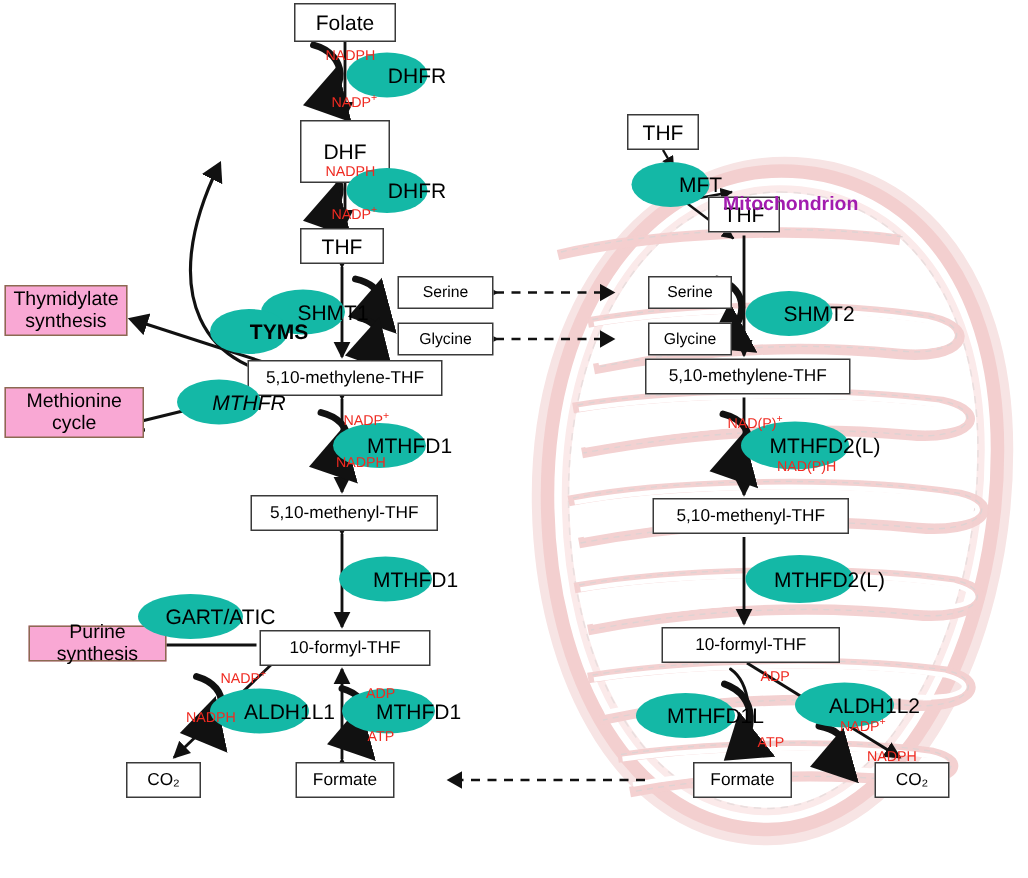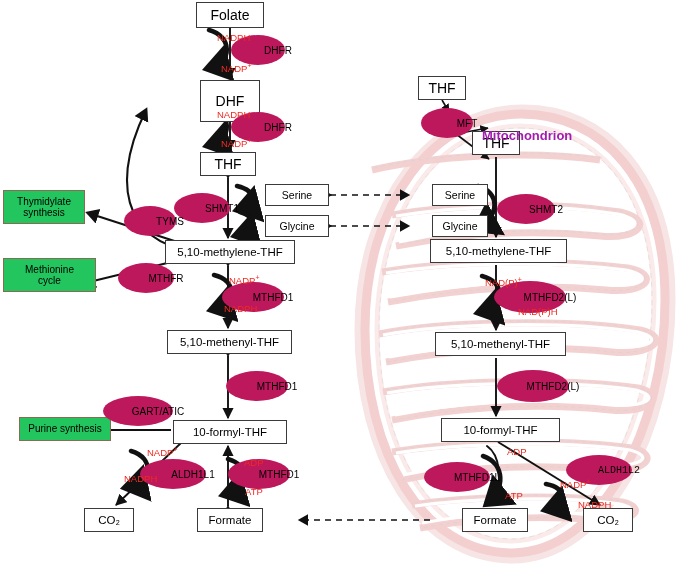--- a/index.html
+++ b/index.html
@@ -11,27 +11,27 @@
   
   .node{position:absolute;box-sizing:border-box;border:1.6px solid #3a3a3a;
         background:#ffffff;display:flex;align-items:center;justify-content:center;
         color:#000;white-space:nowrap;z-index:6;}
   .node.small{border-width:1.4px;font-size:10.5px;margin-left:12px;}
   .node.big{font-size:14px;}
   .node.mid{font-size:11.5px;}
 
   
   .sink{position:absolute;box-sizing:border-box;border:1.3px solid #8c6a52;
-        background:#22c55e;display:flex;align-items:center;justify-content:center;
-        text-align:center;line-height:1.15;color:#000;font-size:10px;z-index:6;}
+        background:#f9a8d4;display:flex;align-items:center;justify-content:center;
+        text-align:center;line-height:1.15;color:#000;font-size:13px;z-index:6;}
 
   
   .enz{position:absolute;box-sizing:border-box;border-radius:50%;
-       background:#be185d;display:flex;align-items:center;justify-content:center;
-       color:#000;font-size:10px;white-space:nowrap;z-index:7;padding-left:40px;}
+       background:#14b8a6;display:flex;align-items:center;justify-content:center;
+       color:#000;font-size:14px;white-space:nowrap;z-index:7;padding-left:40px;}
 
   
   .cof{position:absolute;color:#ef2a21;font-size:9.5px;white-space:nowrap;z-index:8;margin-left:48px;}
   .cof sup{font-size:7px;vertical-align:super;}
 
   .orglabel{position:absolute;font-weight:bold;font-size:13px;color:#a21caf;z-index:8;}
 </style>
 </head>
 <body>
 
@@ -180,25 +180,25 @@
       <div class="node mid" style="left: 165px; top: 240px; width: 130px; height: 24px;">5,10-methylene-THF</div>
       <div class="node mid" style="left: 167px; top: 330px; width: 125px; height: 24px;">5,10-methenyl-THF</div>
       <div class="node mid" style="left: 173px; top: 420px; width: 114px; height: 24px;">10-formyl-THF</div>
       <div class="node mid" style="left: 84px; top: 508px; width: 50px; height: 24px;">CO₂</div>
       <div class="node mid" style="left: 197px; top: 508px; width: 66px; height: 24px;">Formate</div>
     </div>
 <div id="layer-cyt-enz">
       <div class="enz" style="left: 231px; top: 35px; width: 54px; height: 30px;">DHFR</div>
       <div class="enz" style="left: 231px; top: 112px; width: 54px; height: 30px;">DHFR</div>
       <div class="enz" style="left: 174px; top: 193px; width: 56px; height: 30px;">SHMT1</div>
-      <div class="enz" style="left: 124px; top: 206px; width: 52px; height: 30px;">TYMS</div>
-      <div class="enz" style="left: 118px; top: 263px; width: 56px; height: 30px;">MTHFR</div>
+      <div class="enz" style="left: 140px; top: 206px; width: 52px; height: 30px; font-weight: bold;">TYMS</div>
+      <div class="enz" style="left: 118px; top: 253px; width: 56px; height: 30px; font-style: italic;">MTHFR</div>
       <div class="enz" style="left: 222px; top: 282px; width: 62px; height: 30px;">MTHFD1</div>
       <div class="enz" style="left: 226px; top: 371px; width: 62px; height: 30px;">MTHFD1</div>
-      <div class="enz" style="left: 103px; top: 396px; width: 70px; height: 30px;">GART/ATIC</div>
+      <div class="enz" style="left: 92px; top: 396px; width: 70px; height: 30px;">GART/ATIC</div>
       <div class="enz" style="left: 140px; top: 459px; width: 66px; height: 30px;">ALDH1L1</div>
       <div class="enz" style="left: 228px; top: 459px; width: 62px; height: 30px;">MTHFD1</div>
     </div>
 <div id="layer-cyt-cof">
       <div class="cof" style="left: 169px; top: 32px;"><span>NADPH</span></div>
       <div class="cof" style="left: 173px; top: 62px;"><span>NADP</span><sup>+</sup></div>
       <div class="cof" style="left: 169px; top: 109px;"><span>NADPH</span></div>
       <div class="cof" style="left: 173px; top: 137px;"><span>NADP</span><sup>+</sup></div>
       <div class="cof" style="left: 181px; top: 274px;"><span>NADP</span><sup>+</sup></div>
       <div class="cof" style="left: 176px; top: 303px;"><span>NADPH</span></div>
@@ -217,21 +217,21 @@
       <div class="node mid" style="left: 441px; top: 418px; width: 119px; height: 24px;">10-formyl-THF</div>
       <div class="node mid" style="left: 462px; top: 508px; width: 66px; height: 24px;">Formate</div>
       <div class="node mid" style="left: 583px; top: 508px; width: 50px; height: 24px;">CO₂</div>
     </div>
 <div id="layer-mit-enz">
       <div class="enz" style="left: 421px; top: 108px; width: 52px; height: 30px;">MFT</div>
       <div class="enz" style="left: 497px; top: 194px; width: 58px; height: 30px;">SHMT2</div>
       <div class="enz" style="left: 494px; top: 281px; width: 72px; height: 32px;">MTHFD2(L)</div>
       <div class="enz" style="left: 497px; top: 370px; width: 72px; height: 32px;">MTHFD2(L)</div>
       <div class="enz" style="left: 424px; top: 462px; width: 66px; height: 30px;">MTHFD1L</div>
-      <div class="enz" style="left: 566px; top: 455px; width: 66px; height: 30px; font-family: Liberation Mono, monospace;">ALDH1L2</div>
+      <div class="enz" style="left: 530px; top: 455px; width: 66px; height: 30px;">ALDH1L2</div>
     </div>
 <div id="layer-mit-cof">
       <div class="cof" style="left: 437px; top: 276px;"><span>NAD(P)</span><sup>+</sup></div>
       <div class="cof" style="left: 433px; top: 306px; padding-left: 37px;"><span>NAD(P)H</span></div>
       <div class="cof" style="left: 459px; top: 446px;"><span>ADP</span></div>
       <div class="cof" style="left: 457px; top: 490px;"><span>ATP</span></div>
       <div class="cof" style="left: 512px; top: 478px;"><span>NADP</span><sup>+</sup></div>
       <div class="cof" style="left: 530px; top: 499px;"><span>NADPH</span></div>
     </div>
 

